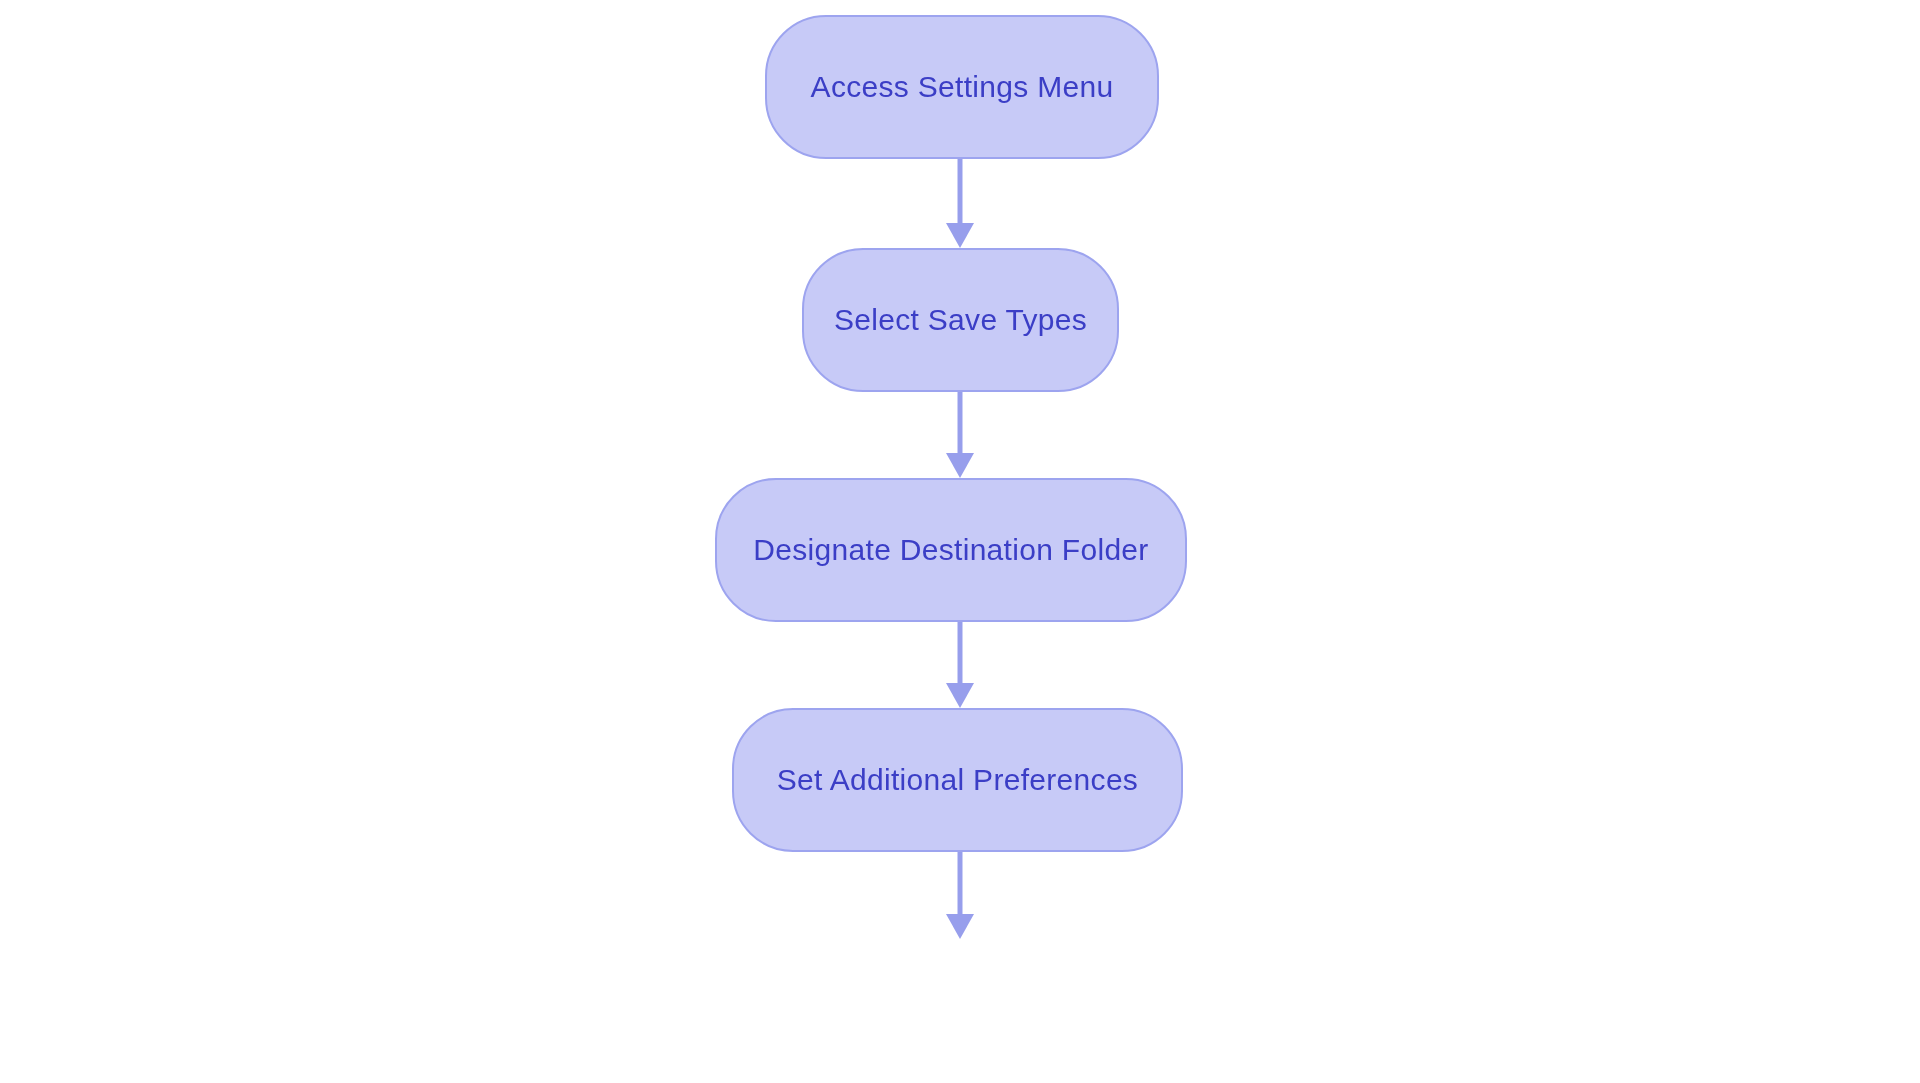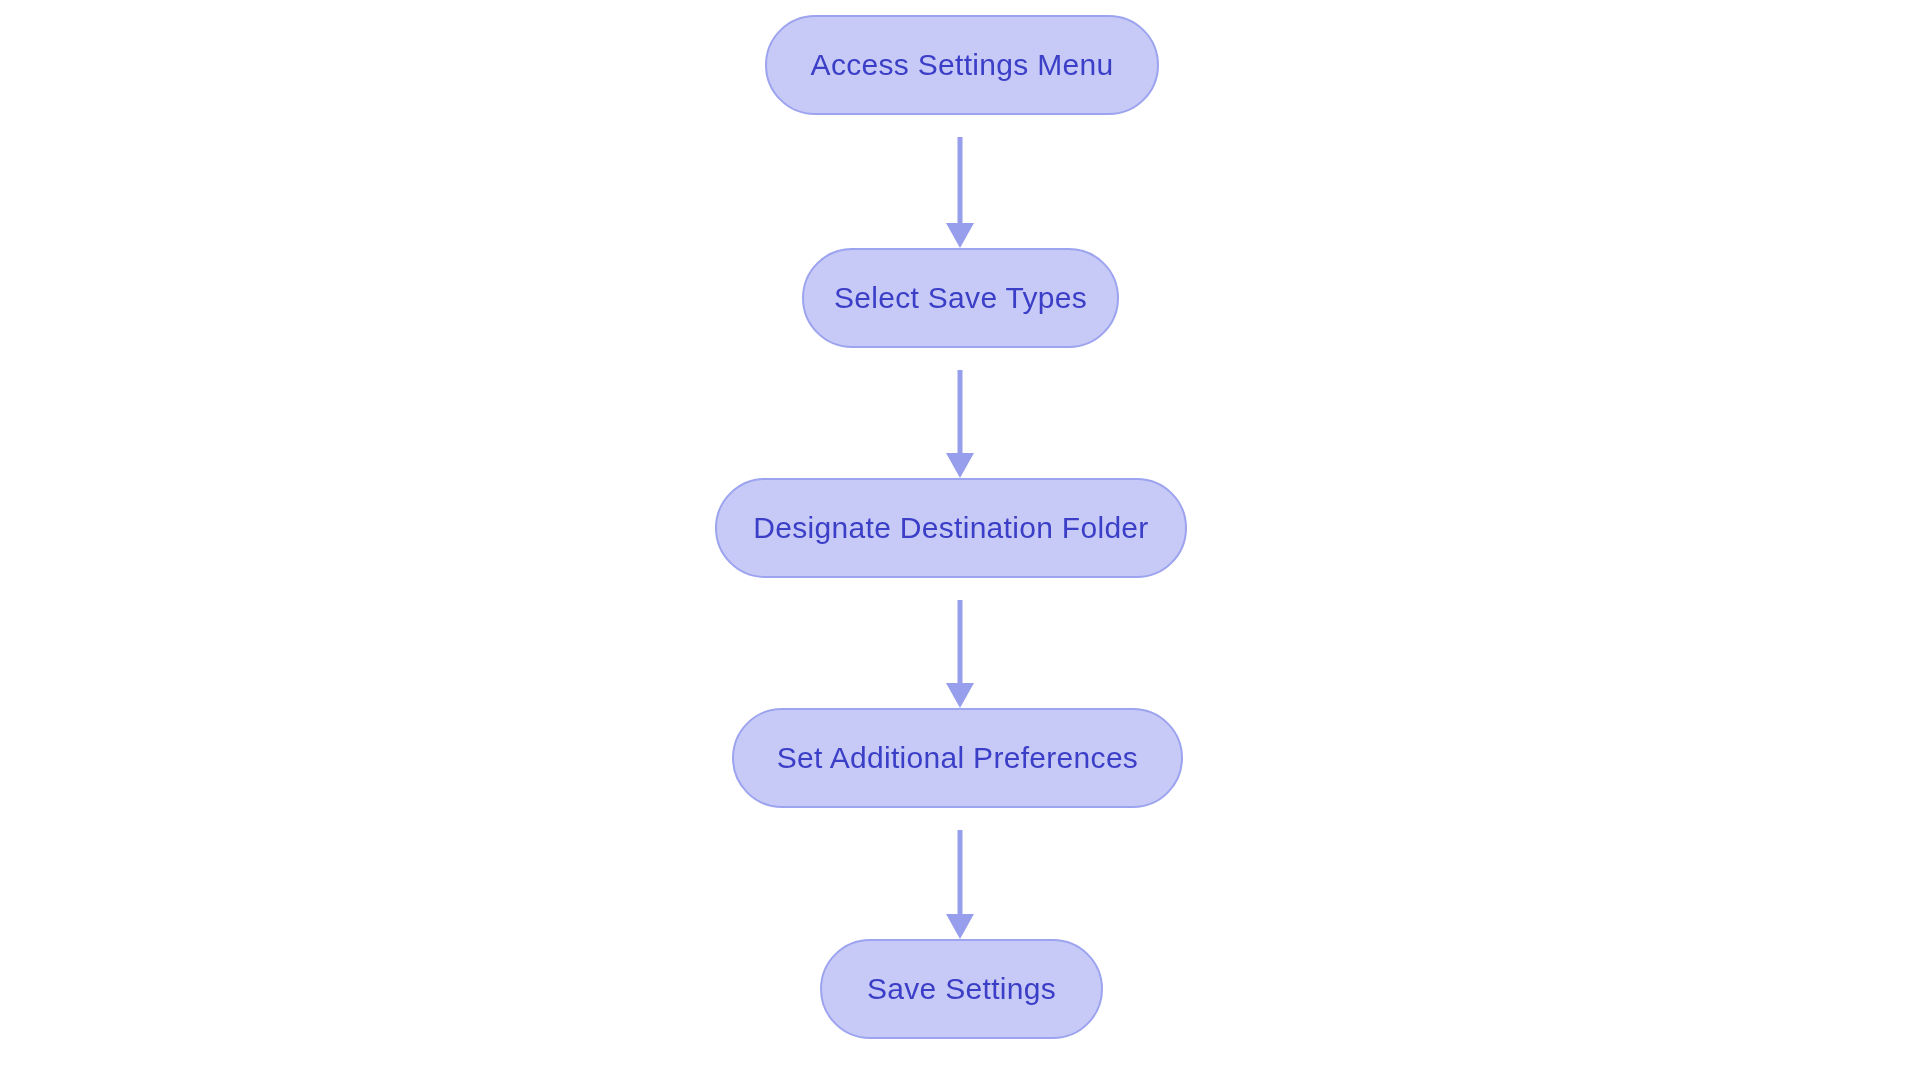--- a/index.html
+++ b/index.html
@@ -21,21 +21,21 @@
     position: relative;
     width: 1920px;
     height: 1083px;
     background: var(--background);
   }
   .flow-node {
     position: absolute;
     display: flex;
     align-items: center;
     justify-content: center;
-    height: 100px;
+    height: 144px;
     background: var(--node-fill);
     border: 2px solid var(--node-border);
     border-radius: 61px;
     color: var(--node-text);
     font-size: 30px;
     letter-spacing: 0.3px;
     white-space: nowrap;
     text-align: left;
   }
   .n1 { left: 765px; top: 15px;  width: 394px; }
@@ -91,17 +91,14 @@
   </div>
 
   <div class="flow-node n4">
     <span>Set Additional Preferences</span>
   </div>
 
   <div class="flow-node n3">
     <span>Designate Destination Folder</span>
   </div>
 
-  <div class="flow-node n5">
-    <span>Save Settings</span>
-  </div>
 
 </div>
 
 </body></html>

